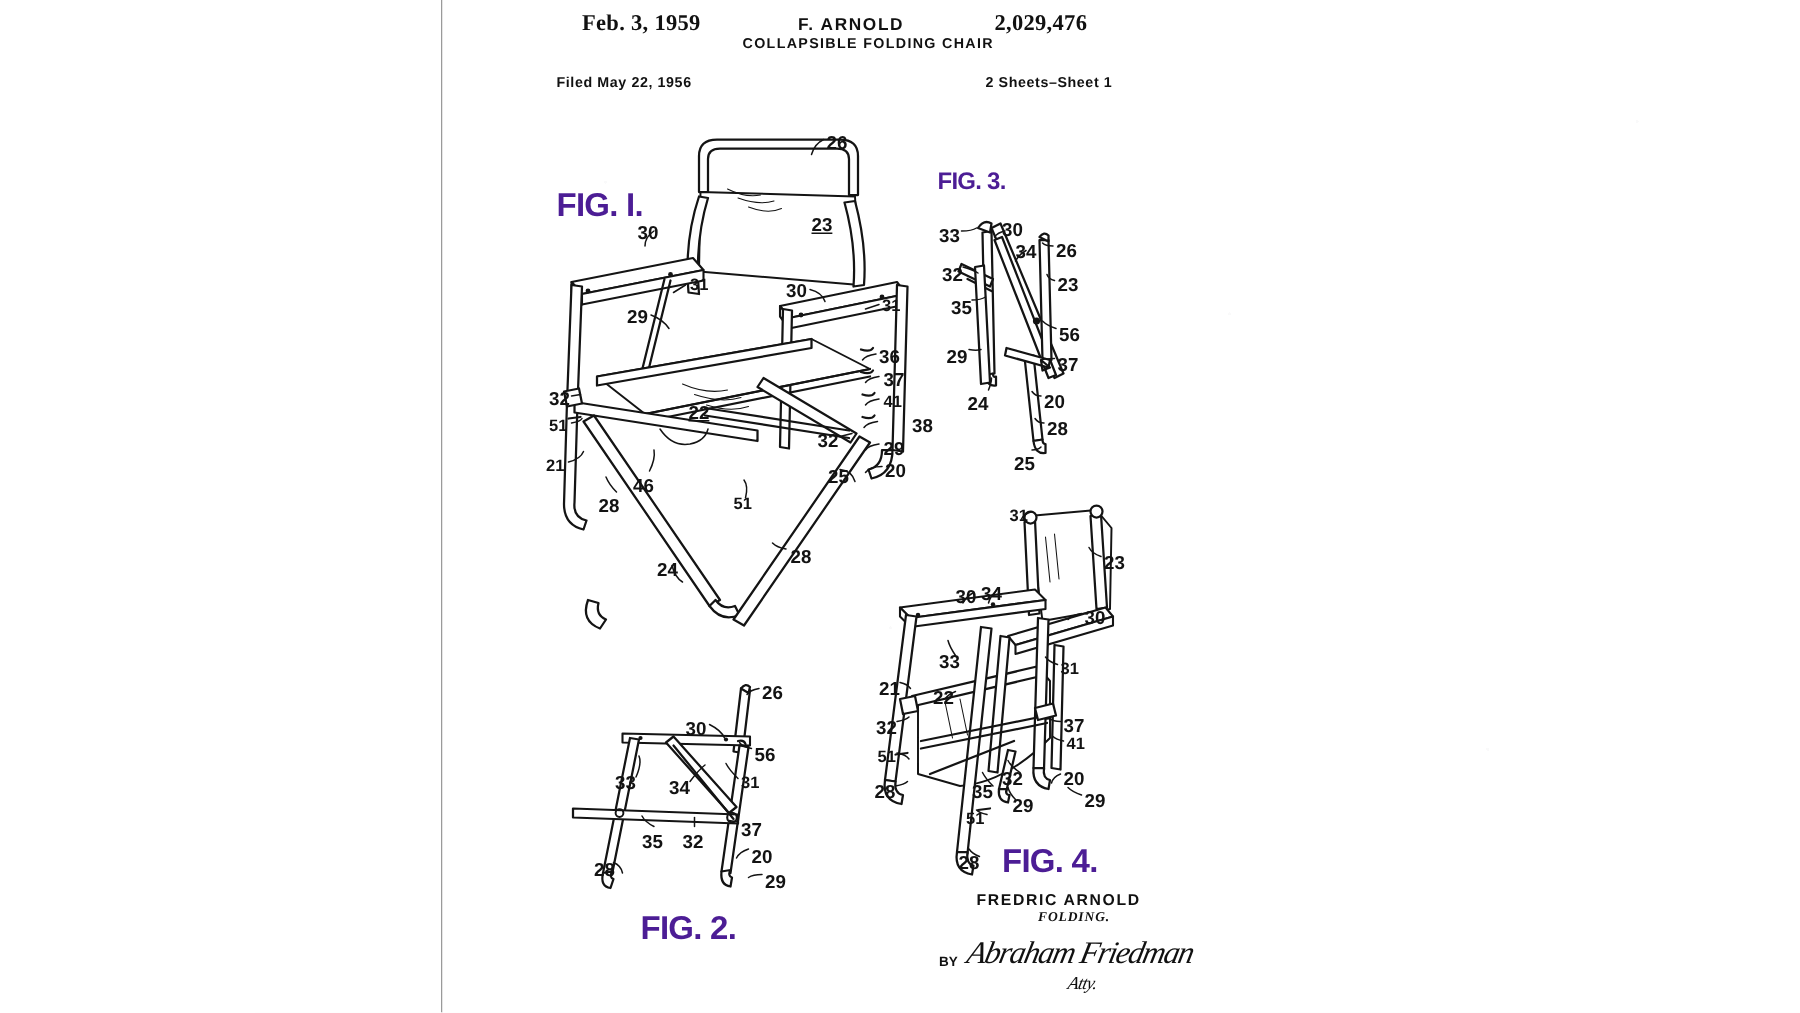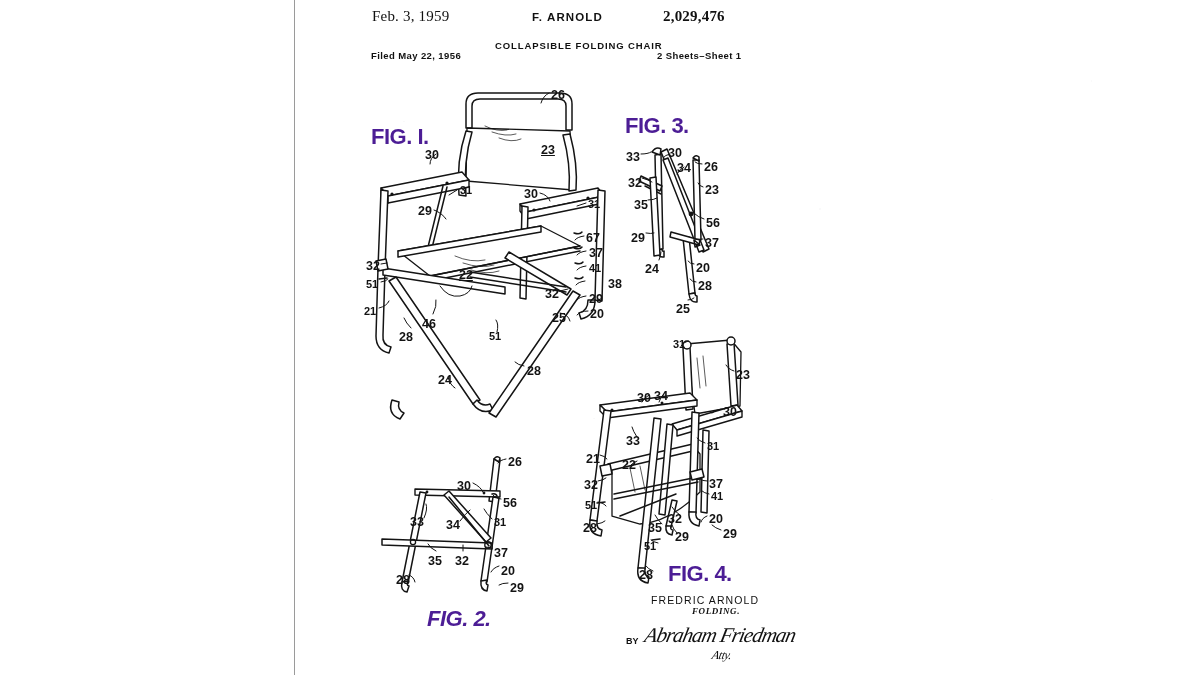--- a/index.html
+++ b/index.html
@@ -30,42 +30,42 @@
   #left-margin{
     position:absolute;left:0;top:0;width:295px;height:675px;background:#ffffff;
   }
   #page-edge{
     position:absolute;left:294px;top:0;width:1px;height:675px;
     background:#9a9a9a;
   }
 
   
   .hdr{position:absolute;color:#111;}
-  #hdr-date{left:372px;top:8px;font-size:15px;font-weight:normal;letter-spacing:.2px;}
+  #hdr-date{left:388px;top:8px;font-size:15px;font-weight:bold;letter-spacing:.2px;}
   #hdr-inventor{left:532px;top:11px;font-size:11.5px;font-weight:bold;
      font-family:"Liberation Sans",sans-serif;letter-spacing:1.1px;}
   #hdr-patnum{left:663px;top:8px;font-size:15px;font-weight:bold;letter-spacing:.2px;}
-  #hdr-title{left:495px;top:40px;font-size:9.5px;font-weight:bold;
+  #hdr-title{left:495px;top:24px;font-size:9.5px;font-weight:bold;
      font-family:"Liberation Sans",sans-serif;letter-spacing:.9px;}
   #hdr-filed{left:371px;top:50px;font-size:9.5px;font-weight:bold;
      font-family:"Liberation Sans",sans-serif;letter-spacing:.4px;}
   #hdr-sheets{left:657px;top:50px;font-size:9.5px;font-weight:bold;
      font-family:"Liberation Sans",sans-serif;letter-spacing:.4px;}
 
   
   .figcap{position:absolute;font-family:"Liberation Sans",sans-serif;
     font-weight:bold;color:#4c1d95;letter-spacing:-.5px;}
   #figcap-1{left:371px;top:124px;font-size:22px;}
-  #figcap-2{left:427px;top:606px;font-size:22px;font-style:italic;}
-  #figcap-3{left:625px;top:113px;font-size:22px;}
+  #figcap-2{left:427px;top:606px;font-size:22px;}
+  #figcap-3{left:625px;top:113px;font-size:16px;}
   #figcap-4{left:668px;top:561px;font-size:22px;}
 
   
   #inventor-name{position:absolute;left:651px;top:594px;font-size:10.5px;
-    font-weight:normal;font-family:"Liberation Sans",sans-serif;letter-spacing:1.1px;color:#111;}
+    font-weight:bold;font-family:"Liberation Sans",sans-serif;letter-spacing:1.1px;color:#111;}
   #inventor-role{position:absolute;left:692px;top:606px;font-size:9px;
     font-style:italic;font-weight:bold;font-family:"Liberation Serif",serif;
     letter-spacing:.6px;color:#111;}
   #sig-by{position:absolute;left:626px;top:636px;font-size:9px;font-weight:bold;
     font-family:"Liberation Sans",sans-serif;color:#111;}
   #sig-name{position:absolute;left:645px;top:623px;font-size:21px;color:#111;
     font-family:"Liberation Serif",serif;font-style:italic;
     transform:skewX(-12deg);letter-spacing:-1px;}
   #sig-atty{position:absolute;left:712px;top:648px;font-size:12px;color:#111;
     font-family:"Liberation Serif",serif;font-style:italic;
@@ -361,21 +361,21 @@
   <div class="figcap" id="figcap-4">FIG. 4.</div>
 
   <div id="ref-layer">
       <div class="ref m" style="left: 551px; top: 88px;">26</div>
       <div class="ref u" style="left: 541px; top: 143px;">23</div>
       <div class="ref m" style="left: 425px; top: 148px;">30</div>
       <div class="ref s" style="left: 460px; top: 184px;">31</div>
       <div class="ref m" style="left: 524px; top: 187px;">30</div>
       <div class="ref m" style="left: 418px; top: 204px;">29</div>
       <div class="ref s" style="left: 588px; top: 198px;">31</div>
-      <div class="ref m" style="left: 586px; top: 231px;">67</div>
+      <div class="ref m" style="left: 586px; top: 231px;">36</div>
       <div class="ref m" style="left: 589px; top: 246px;">37</div>
       <div class="ref s" style="left: 589px; top: 262px;">41</div>
       <div class="ref m" style="left: 608px; top: 277px;">38</div>
       <div class="ref m" style="left: 366px; top: 259px;">32</div>
       <div class="ref u" style="left: 459px; top: 268px;">22</div>
       <div class="ref m" style="left: 545px; top: 287px;">32</div>
       <div class="ref s" style="left: 366px; top: 278px;">51</div>
       <div class="ref m" style="left: 589px; top: 292px;">29</div>
       <div class="ref s" style="left: 364px; top: 305px;">21</div>
       <div class="ref m" style="left: 590px; top: 307px;">20</div>

